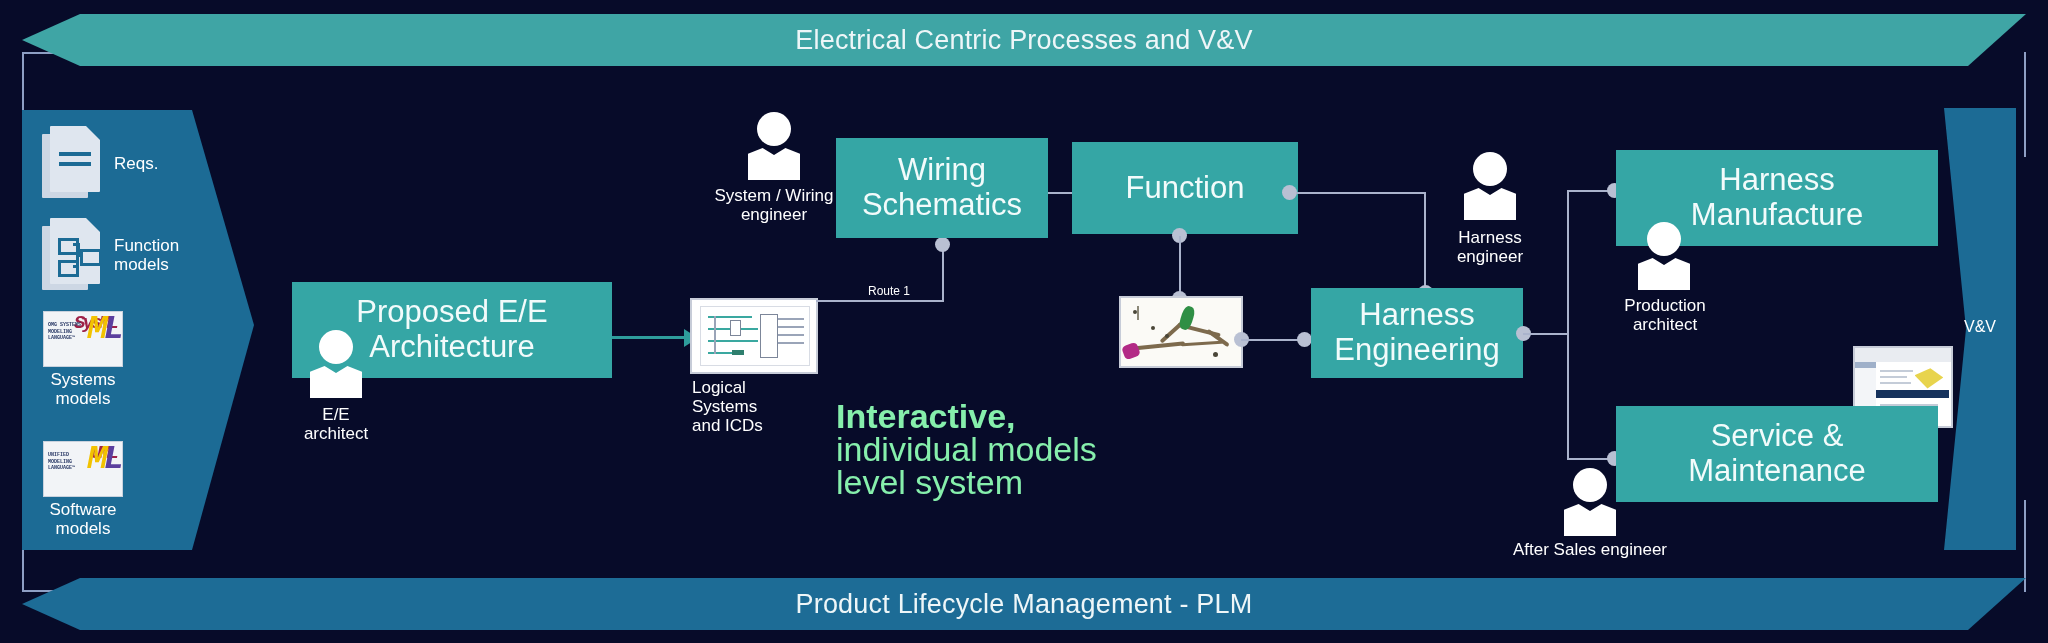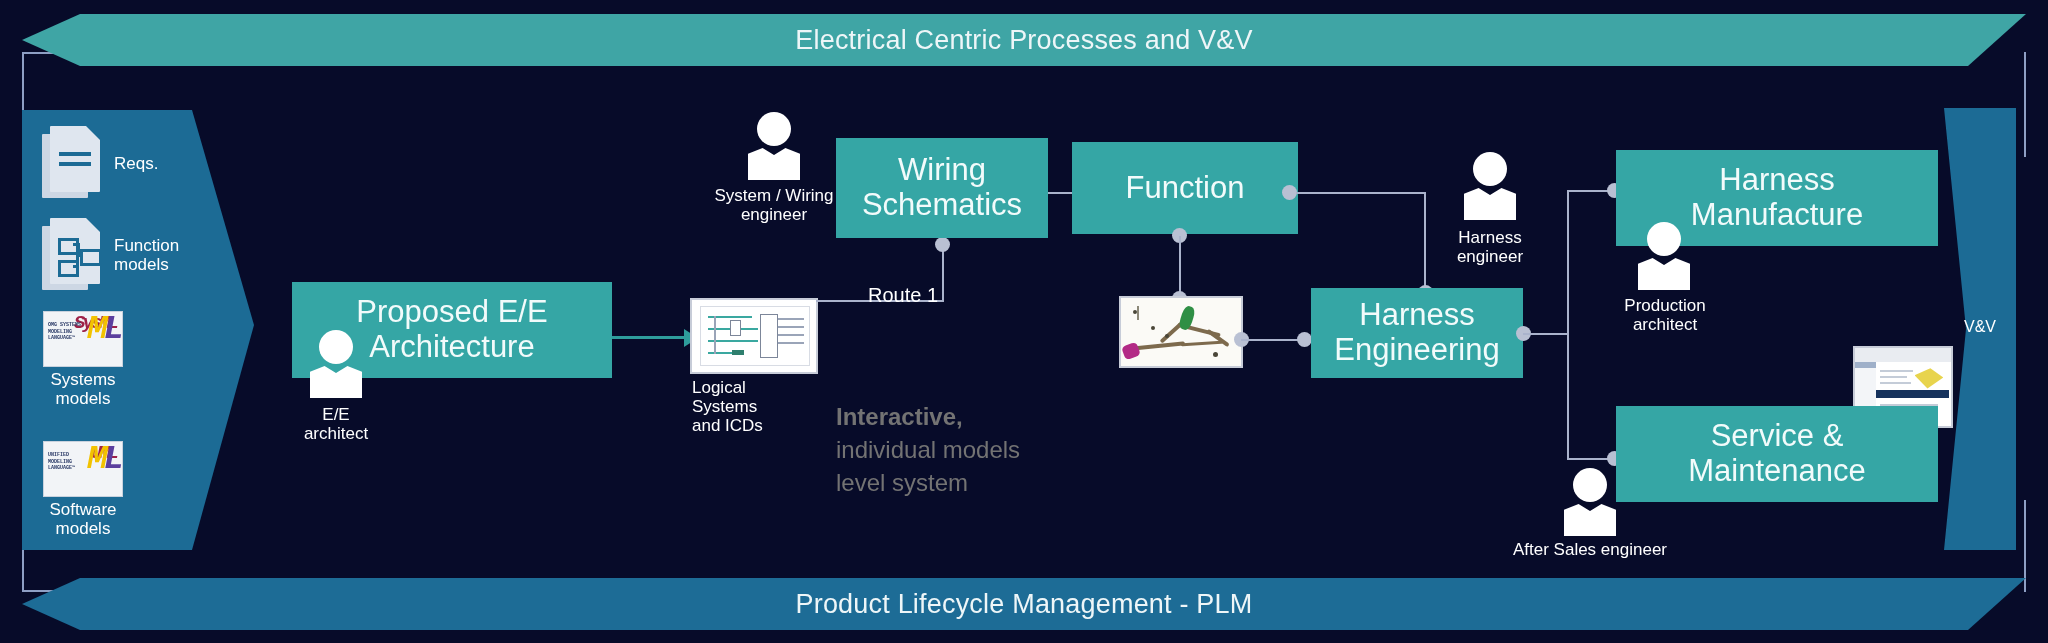--- a/index.html
+++ b/index.html
@@ -118,24 +118,24 @@
     position:absolute;left:1944px;top:108px;width:72px;height:442px;
     background:#1c6b95;
     clip-path:polygon(0 0, 72px 0, 72px 0, 72px 442px, 0 442px, 22px 221px);
   }
   #vv-label{
     position:absolute;left:1944px;top:318px;width:72px;text-align:center;
     color:#fff;font-size:16px;
   }
   
   #annotation{
-    position:absolute;color:#737373;font-size:24px;line-height:33px;
+    position:absolute;color:#86efac;font-size:34px;line-height:33px;
   }
   #annotation .strong{font-weight:bold;}
-  .route-label{position:absolute;color:#ffffff;font-size:20px;}
+  .route-label{position:absolute;color:#ffffff;font-size:12px;}
 </style>
 </head>
 <body>
 
 <div id="stage">
 
   <div class="frame-line" id="frame-left-top"></div>
   <div class="frame-line" id="frame-left-bottom"></div>
   <div class="frame-line" id="frame-top-stub"></div>
   <div class="frame-line" id="frame-bot-stub"></div>

